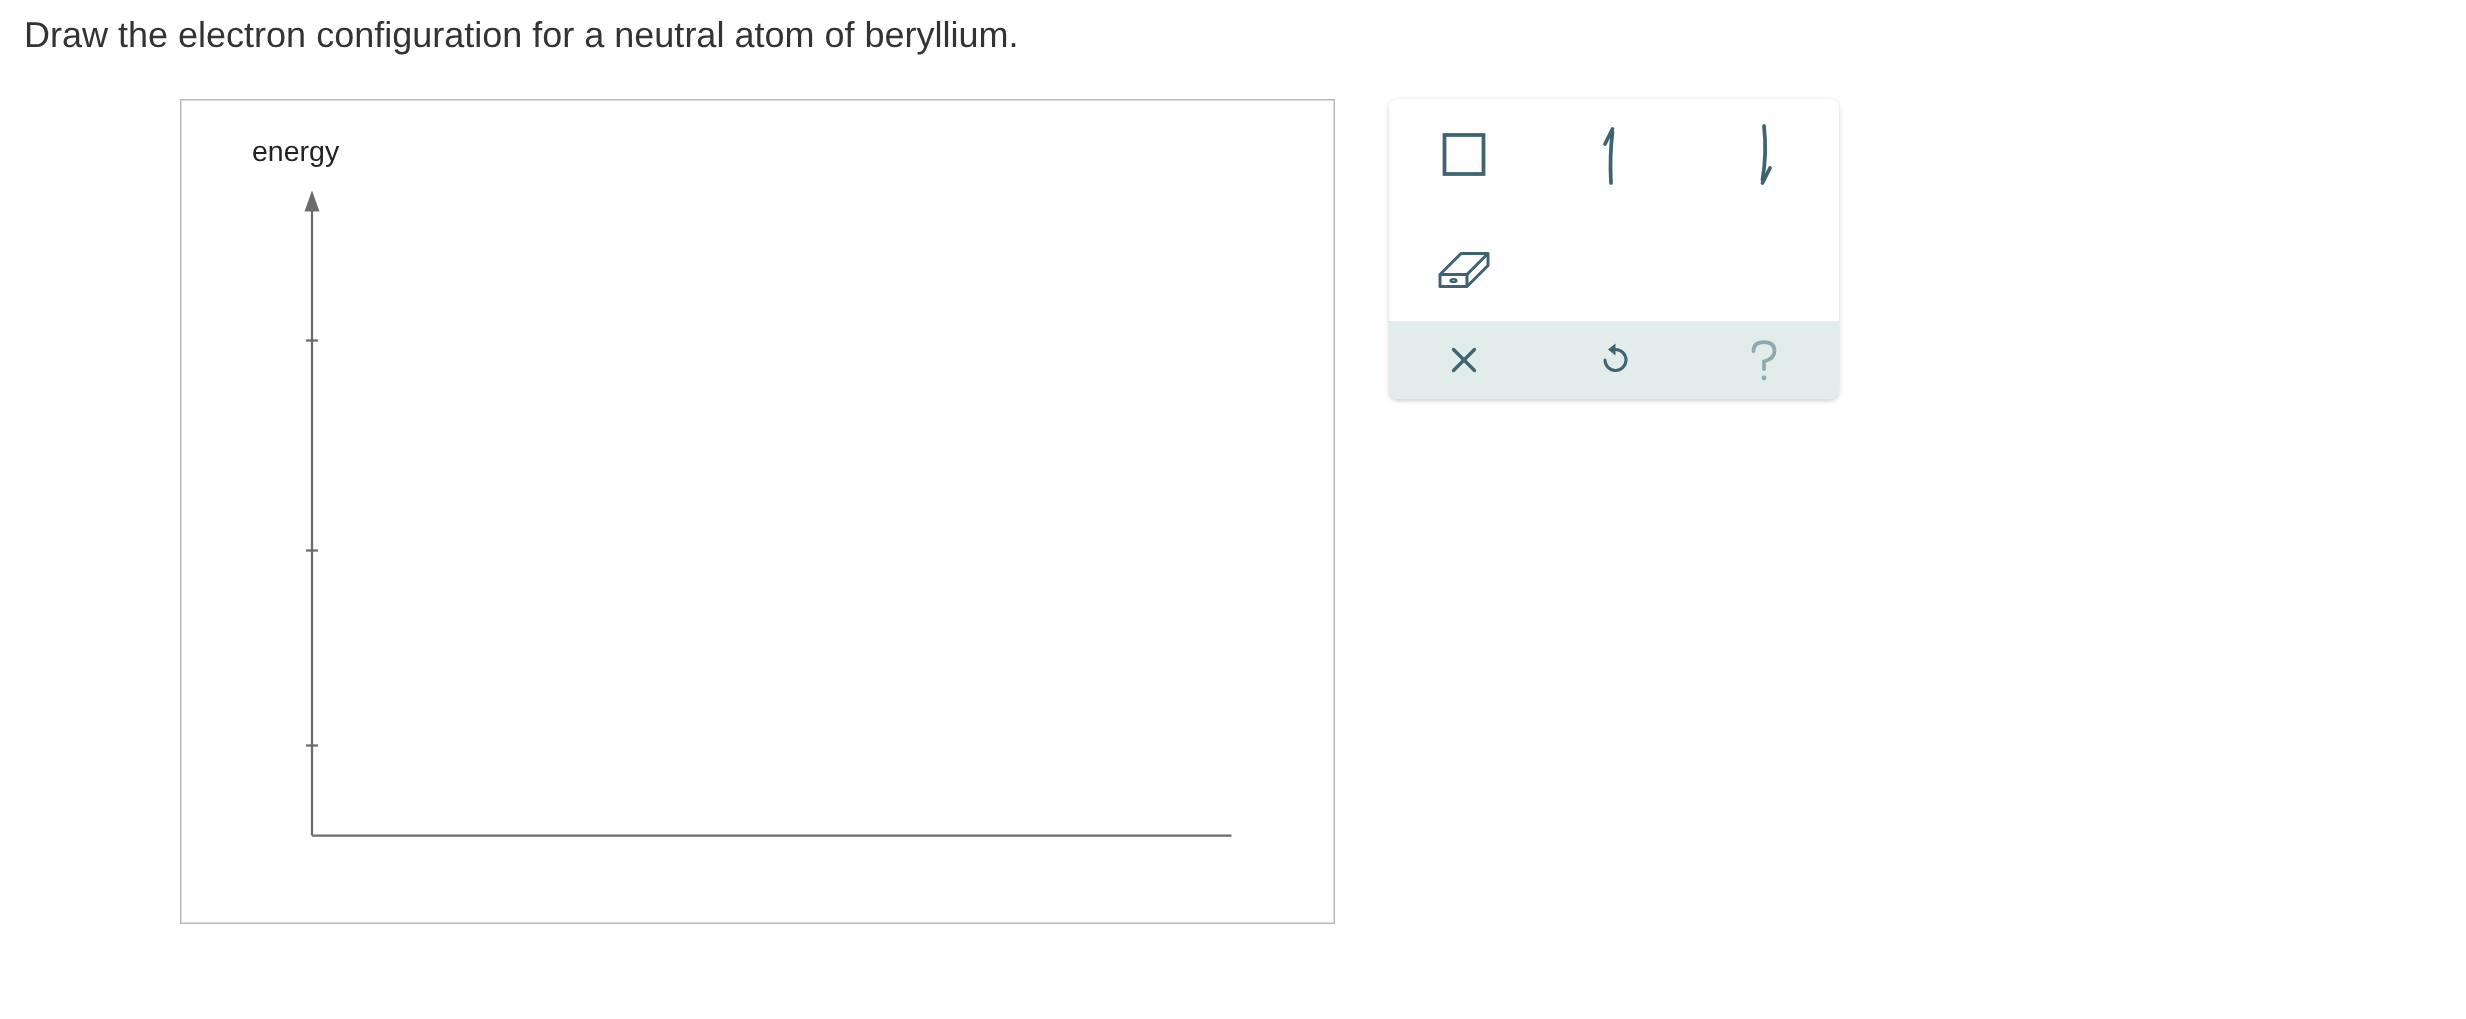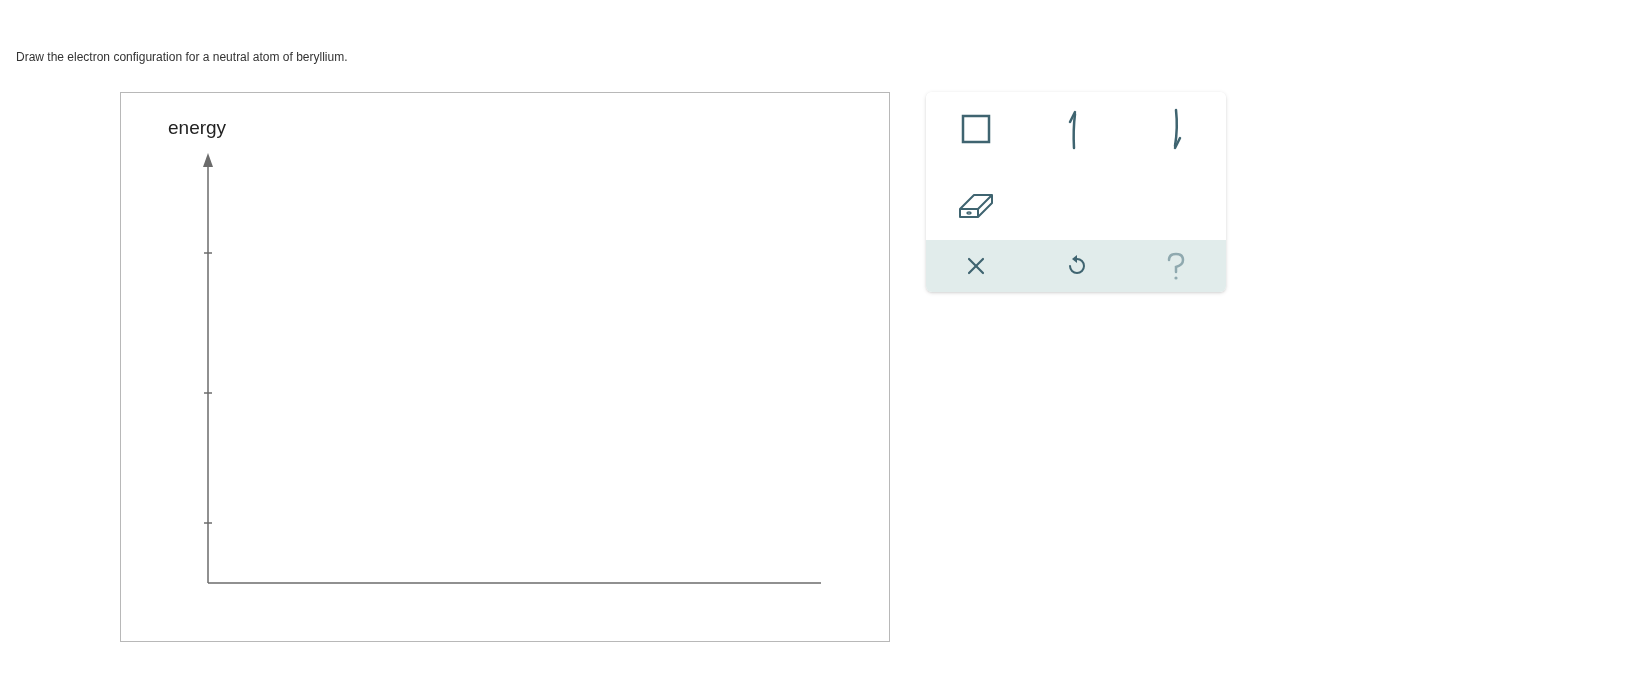--- a/index.html
+++ b/index.html
@@ -3,25 +3,24 @@
   <meta charset="utf-8">
   <style>
     * { box-sizing: border-box; margin: 0; padding: 0; }
     body {
       font-family: Verdana, Geneva, sans-serif;
       color: #333;
       background: #fff;
       padding: 10px 16px;
     }
     .prompt {
-      font-size: 12px;
+      font-size: 24px;
       color: #333;
       margin-bottom: 28px;
       font-weight: 400;
-      margin-top: 40px;
     }
     .workspace {
       display: flex;
       gap: 36px;
       align-items: flex-start;
       padding-left: 104px;
     }
     .canvas {
       width: 770px;
       height: 550px;

